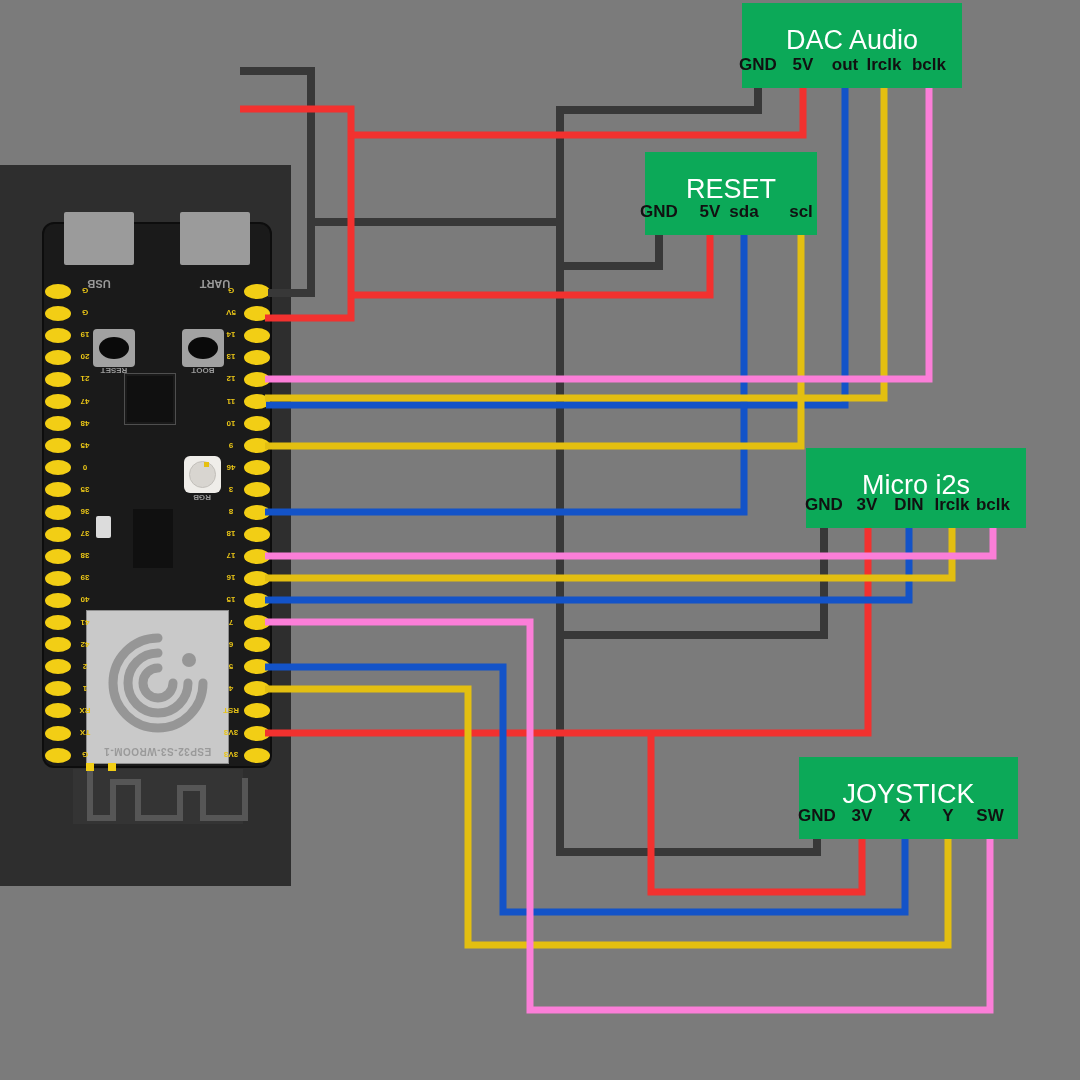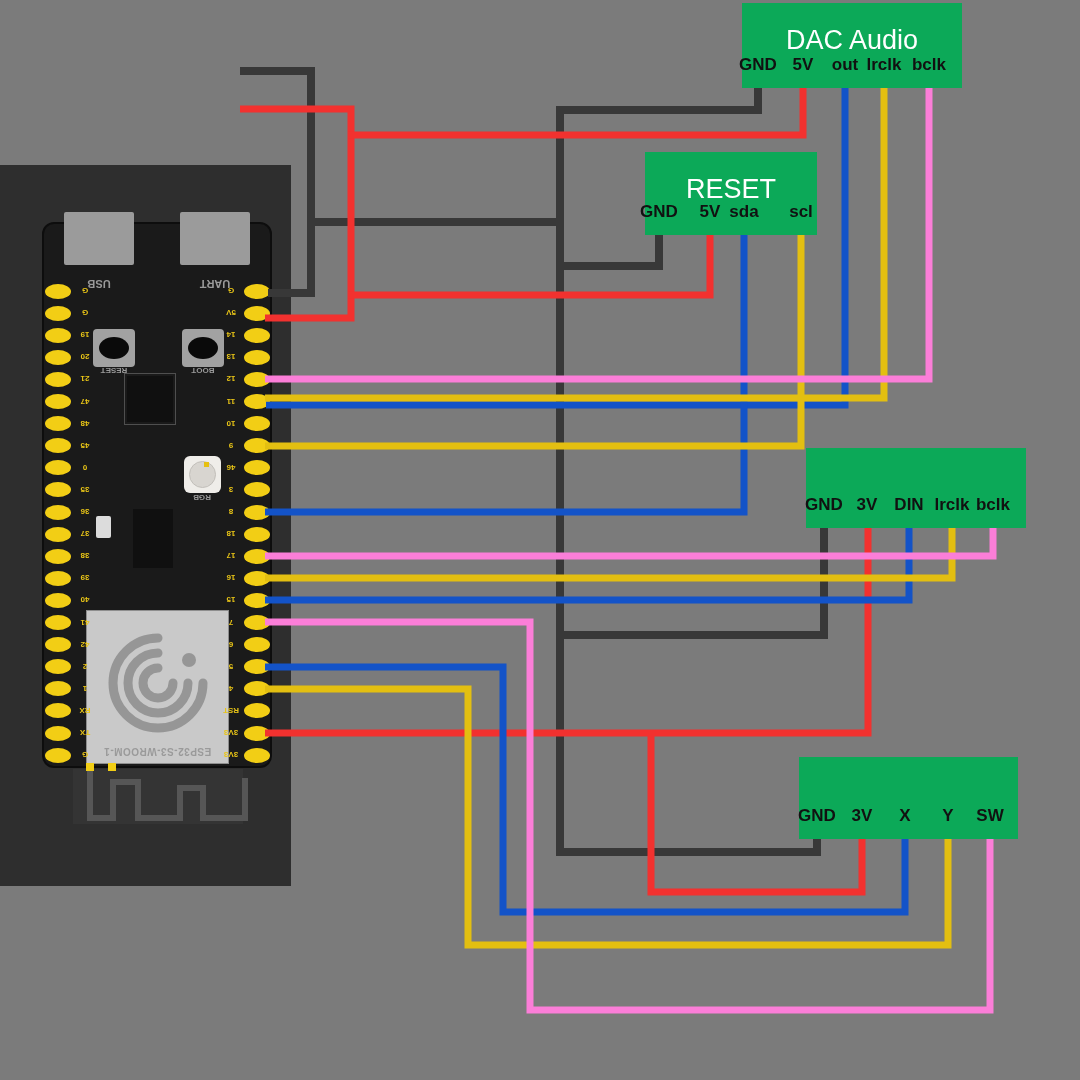--- a/index.html
+++ b/index.html
@@ -205,27 +205,29 @@
         <span class="comp-pin" style="left: 187px;">bclk</span>
       </div>
       <div class="comp" style="left: 645px; top: 152px; width: 172px; height: 83px;">
         <div class="comp-title">RESET</div>
         <span class="comp-pin" style="left: 14px;">GND</span>
         <span class="comp-pin" style="left: 65px;">5V</span>
         <span class="comp-pin" style="left: 99px;">sda</span>
         <span class="comp-pin" style="left: 156px;">scl</span>
       </div>
       <div class="comp" style="left: 806px; top: 448px; width: 220px; height: 80px;">
+        <div class="comp-title">Micro i2s</div>
         <span class="comp-pin" style="left: 18px;">GND</span>
         <span class="comp-pin" style="left: 61px;">3V</span>
         <span class="comp-pin" style="left: 103px;">DIN</span>
         <span class="comp-pin" style="left: 146px;">lrclk</span>
         <span class="comp-pin" style="left: 187px;">bclk</span>
       </div>
       <div class="comp" style="left: 799px; top: 757px; width: 219px; height: 82px;">
+        <div class="comp-title">JOYSTICK</div>
         <span class="comp-pin" style="left: 18px;">GND</span>
         <span class="comp-pin" style="left: 63px;">3V</span>
         <span class="comp-pin" style="left: 106px;">X</span>
         <span class="comp-pin" style="left: 149px;">Y</span>
         <span class="comp-pin" style="left: 191px;">SW</span>
       </div>
     </div>
 
 </div>
 

